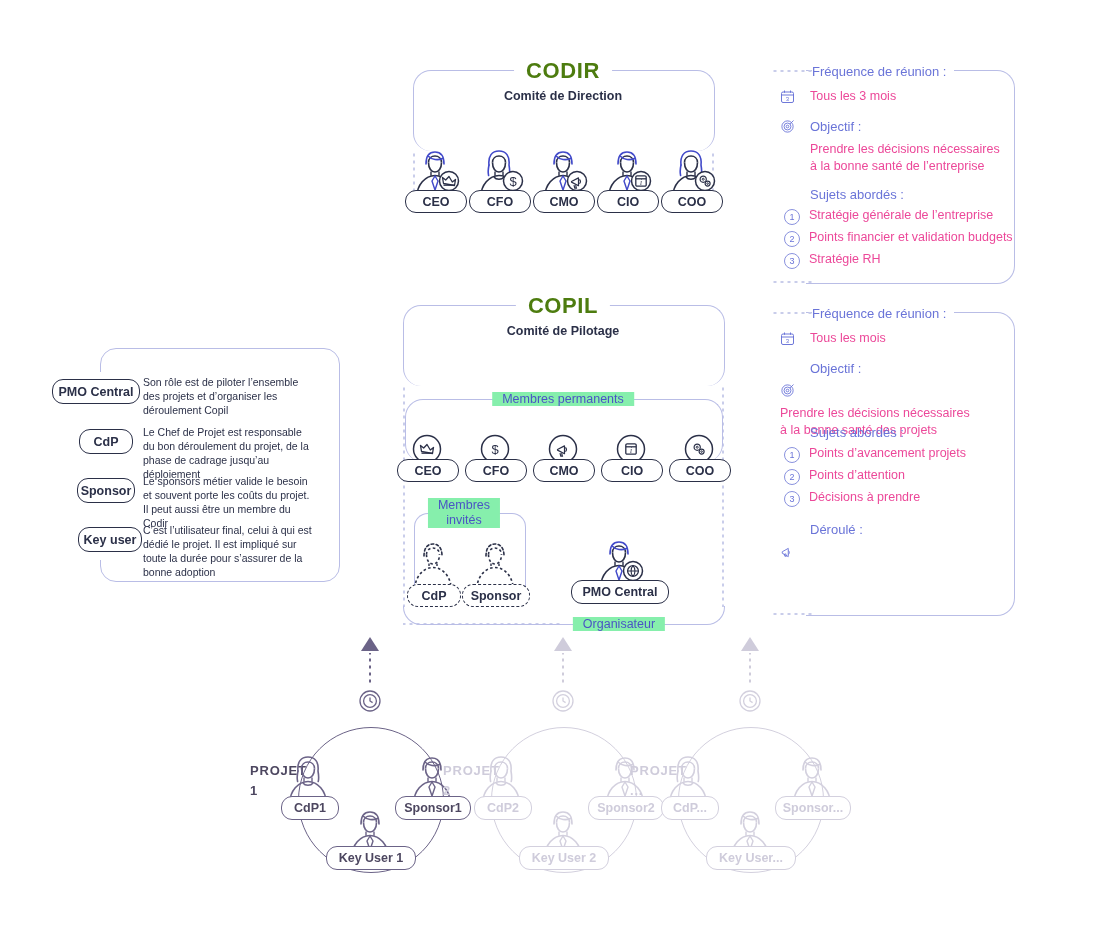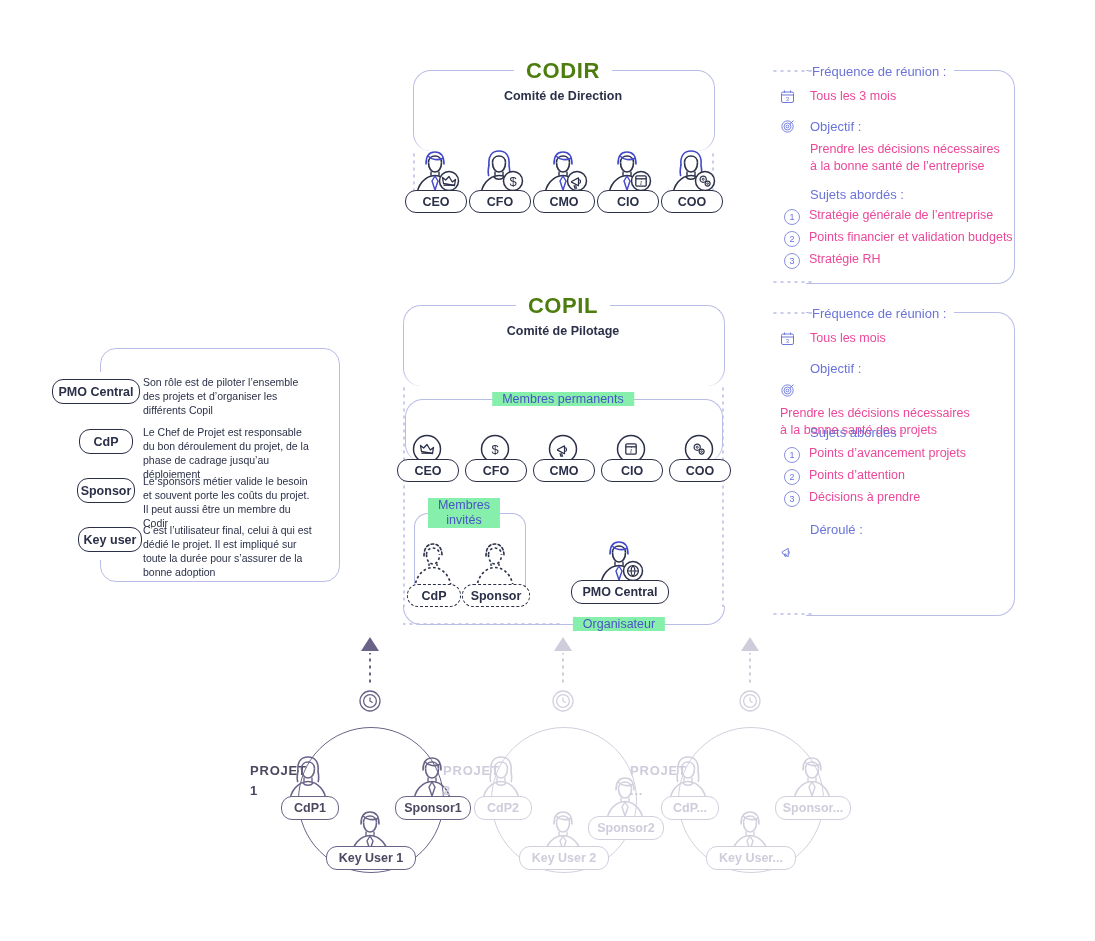--- a/index.html
+++ b/index.html
@@ -465,21 +465,21 @@
   </span>
 </div>
 
 <div style="position:absolute;left:100px;top:348px;width:238px;height:232px;border:1.5px solid #b9bde6;border-radius:16px;"></div>
 
 <div style="position:absolute;left:96px;top:372px;width:9px;height:188px;background:#fff;"></div>
 <div id="legend-items">
     <div class="pill" style="left: 52px; top: 379px; width: 86px; height: 23px;">
       <span>PMO Central</span>
     </div>
-    <div class="lg-txt abs" style="left: 143px; top: 375px; width: 172px;">Son rôle est de piloter l’ensemble des projets et d’organiser les différents Copil</div>
+    <div class="lg-txt abs" style="left: 143px; top: 375px; width: 172px;">Son rôle est de piloter l’ensemble des projets et d’organiser les déroulement Copil</div>
     <div class="pill" style="left: 79px; top: 429px; width: 52px; height: 23px;">
       <span>CdP</span>
     </div>
     <div class="lg-txt abs" style="left: 143px; top: 425px; width: 172px;">Le Chef de Projet est responsable du bon déroulement du projet, de la phase de cadrage jusqu’au déploiement</div>
     <div class="pill" style="left: 77px; top: 478px; width: 56px; height: 23px;">
       <span>Sponsor</span>
     </div>
     <div class="lg-txt abs" style="left: 143px; top: 474px; width: 172px;">Le sponsors métier valide le besoin et souvent porte les coûts du projet. Il peut aussi être un membre du Codir</div>
     <div class="pill" style="left: 78px; top: 527px; width: 62px; height: 23px;">
       <span>Key user</span>
@@ -574,21 +574,21 @@
     <path d="M24 25.5v4.2M32 25.5v4.2" fill="none" stroke="#d3d0de" stroke-width="1.4"></path>
     <path d="M10 50c0-10.5 8-20.5 18-20.5S46 39.5 46 50" fill="none" stroke="#d3d0de" stroke-width="1.6"></path>
 
     <path d="M23 31c2 3 8 3 10 0" fill="none" stroke="#d3d0de" stroke-width="1.4"></path>
 
   </svg>
         <div class="pill projfade" style="left:1px;top:44px;width:56px;height:22px;">
           <span>CdP2</span>
         </div>
       </div>
-      <div class="abs" style="left:597px;top:772px;width:56px;height:70px;">
+      <div class="abs" style="left:597px;top:752px;width:56px;height:70px;">
         <svg width="56" height="52" viewBox="0 0 56 52">
     <path d="M21.5 16.5c0 6 2.9 9.5 6.5 9.5s6.5-3.5 6.5-9.5" fill="none" stroke="#d3d0de" stroke-width="1.6"></path>
     <path d="M21.5 16.5c0-4 2.9-6.5 6.5-6.5s6.5 2.5 6.5 6.5" fill="none" stroke="#d3d0de" stroke-width="1.6"></path>
     <path d="M19 18c0-8 3.5-12 9-12s9 4 9 12" fill="none" stroke="#d3d0de" stroke-width="1.6" stroke-linecap="round"></path>
        <path d="M21 10c4 4 10 4.5 14.5 2.5" fill="none" stroke="#d3d0de" stroke-width="1.6" stroke-linecap="round"></path>
     <path d="M24 25.5v4.2M32 25.5v4.2" fill="none" stroke="#d3d0de" stroke-width="1.4"></path>
     <path d="M10 50c0-10.5 8-20.5 18-20.5S46 39.5 46 50" fill="none" stroke="#d3d0de" stroke-width="1.6"></path>
     <path d="M28 30l-3 5 3 9 3-9z" fill="none" stroke="#d3d0de" stroke-width="1.4"></path>
 
   </svg>

